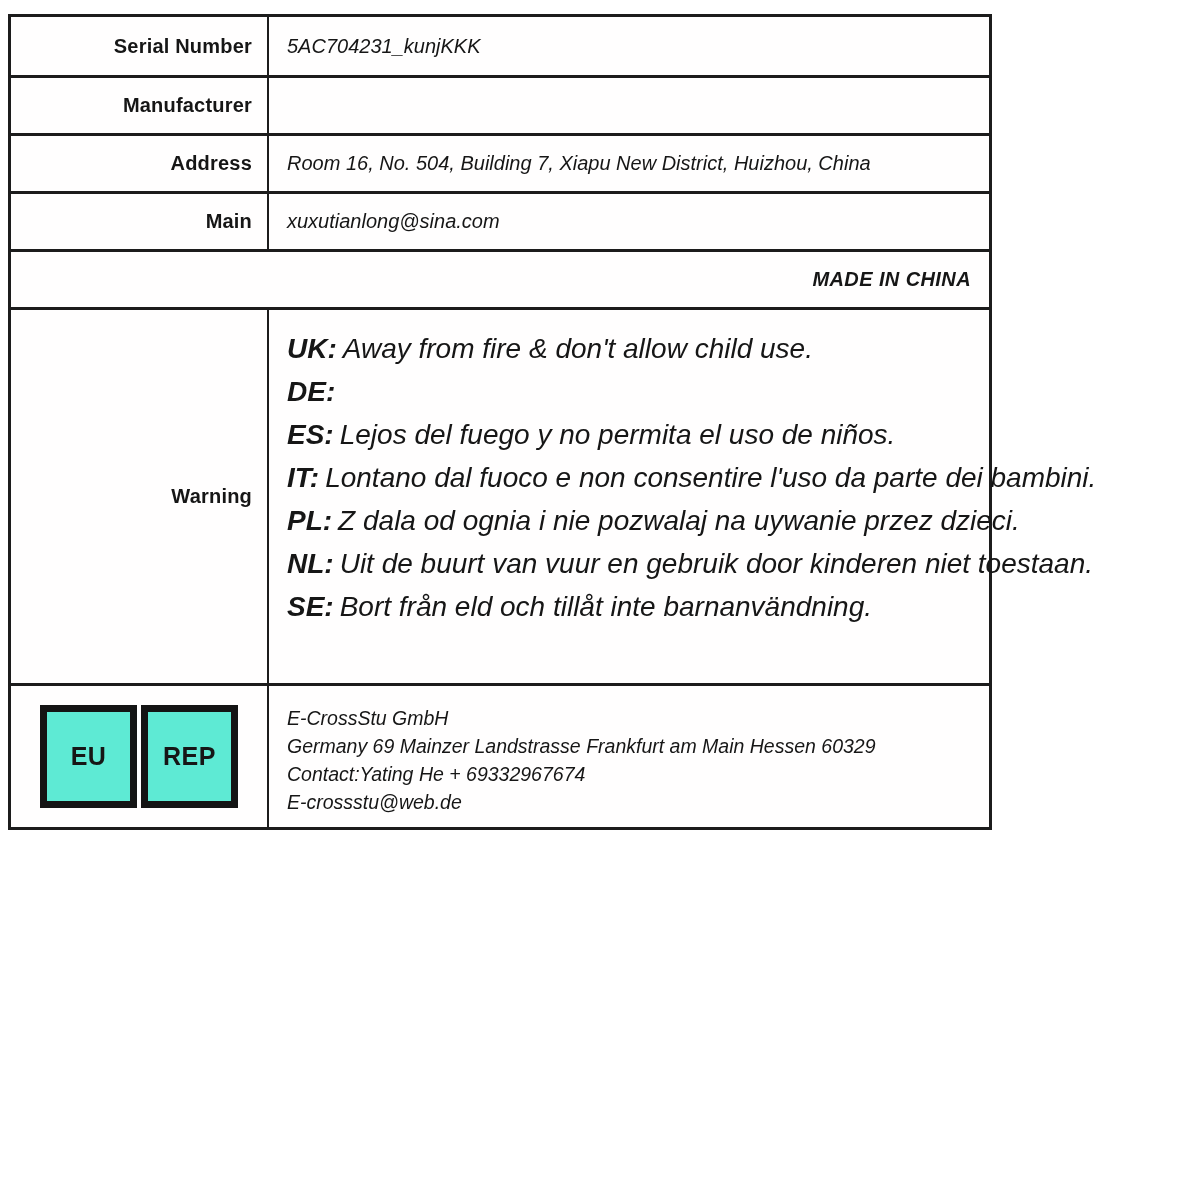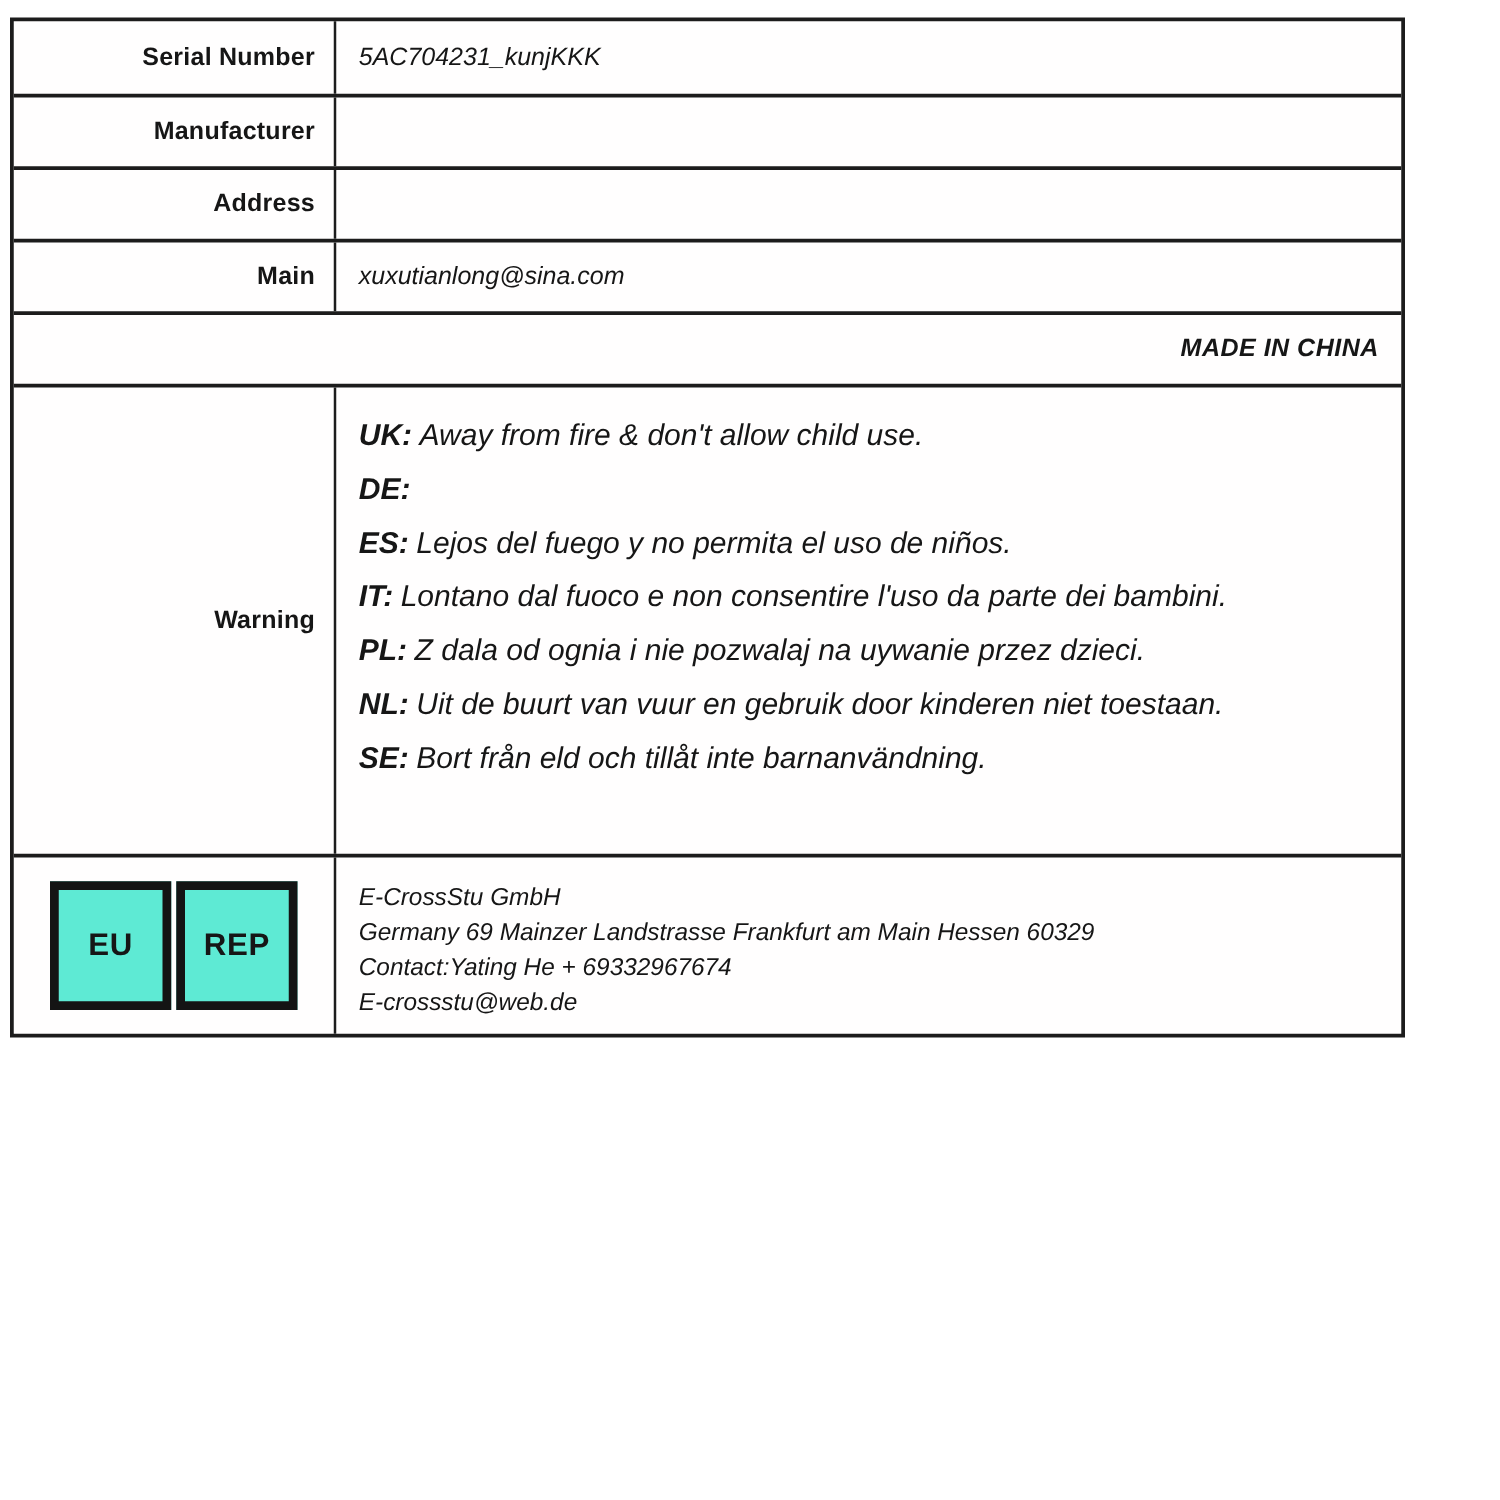--- a/index.html
+++ b/index.html
@@ -16,21 +16,21 @@
     position: relative;
     width: 1200px;
     height: 1200px;
     background: #ffffff;
     overflow: hidden;
   }
   .label-table {
     position: absolute;
     left: 8px;
     top: 14px;
-    width: 1116px;
+    width: 984px;
     border: 3px solid #1c1c1c;
     box-sizing: border-box;
     background: #fffefe;
   }
   .row {
     display: flex;
     box-sizing: border-box;
   }
   .row + .row {
     border-top: 3px solid #1c1c1c;
@@ -68,21 +68,21 @@
     letter-spacing: 0.4px;
   }
   .warning-value {
     display: block;
     padding-top: 17px;
   }
   .wline {
     height: 43px;
     display: flex;
     align-items: center;
-    font-size: 24px;
+    font-size: 28px;
     white-space: nowrap;
   }
   .wcode {
     font-weight: 700;
     margin-right: 6px;
   }
   .eurep-labelcell {
     justify-content: center;
     padding-right: 0;
   }
@@ -120,20 +120,21 @@
       <div class="cell-label">Serial Number</div>
       <div class="cell-value">5AC704231_kunjKKK</div>
     </div>
 
     <div class="row r-sm">
       <div class="cell-label">Manufacturer</div>
     </div>
 
     <div class="row r-sm">
       <div class="cell-label">Address</div>
+      <div class="cell-value">Room 16, No. 504, Building 7, Xiapu New District, Huizhou, China</div>
     </div>
 
     <div class="row r-sm">
       <div class="cell-label">Main</div>
       <div class="cell-value">xuxutianlong@sina.com</div>
     </div>
 
     <div class="row r-sm">
       <div class="cell-value value-right">MADE IN CHINA</div>
     </div>

